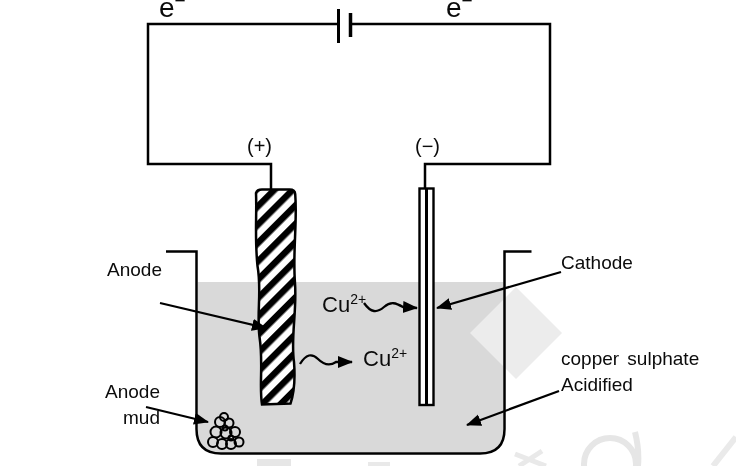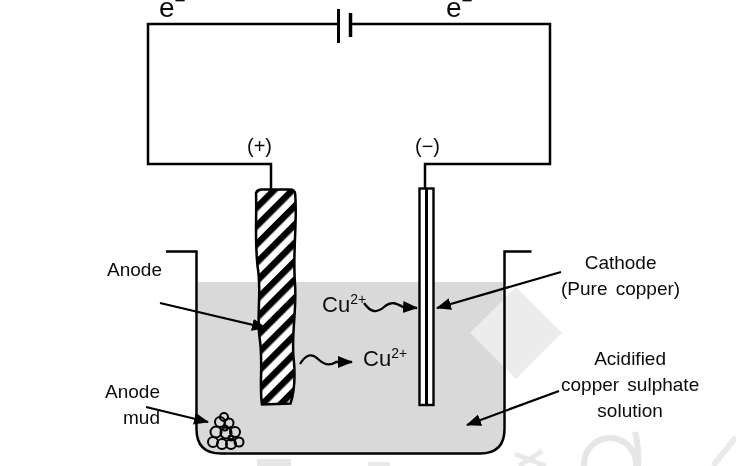--- a/index.html
+++ b/index.html
@@ -9,21 +9,21 @@
     overflow:hidden;
     background:#fff;
     font-family:"Liberation Sans", sans-serif;
     color:#0b0b0b;
   }
   #art{position:absolute;left:0;top:0;}
   .t{position:absolute;white-space:nowrap;color:#0b0b0b;}
   .electron{font-size:28px;}
   .electron sup{font-size:19px;vertical-align:10px;}
   .terminal{font-size:20px;}
-  .lbl{font-size:19px;line-height:26px;word-spacing:3px;text-align:center;}
+  .lbl{font-size:19px;line-height:26px;word-spacing:3px;}
   .ctr{text-align:right;}
   .ion{font-size:22px;}
   .ion sup{font-size:14px;vertical-align:8px;}
   #electron-left{left:159px;top:-10px;}
   #electron-right{left:446px;top:-10px;}
   #plus-terminal{left:247px;top:135px;}
   #minus-terminal{left:415px;top:135px;}
   #anode-label{left:2px;top:257px;width:160px;}
   #cathode-label{left:561px;top:250px;}
   #mud-label{left:78px;top:379px;width:82px;}
@@ -117,32 +117,30 @@
 
   <div id="plus-terminal" class="t terminal">(+)</div>
   <div id="minus-terminal" class="t terminal">(−)</div>
 
   <div id="anode-label" class="t lbl ctr">
     <div>Anode</div>
   </div>
 
   <div id="cathode-label" class="t lbl">
     <div>Cathode</div>
-    <div>(Pure copper)</div>
   </div>
 
   <div id="mud-label" class="t lbl ctr">
     <div>Anode</div>
     <div>mud</div>
   </div>
 
   <div id="solution-label" class="t lbl">
+    <div>copper sulphate</div>
     <div>Acidified</div>
-    <div>copper sulphate</div>
-    <div>solution</div>
   </div>
 
   <div id="cu-upper" class="t ion">
     <span>Cu</span><sup>2+</sup>
   </div>
   <div id="cu-lower" class="t ion">
     <span>Cu</span><sup>2+</sup>
   </div>
 
 </div>

